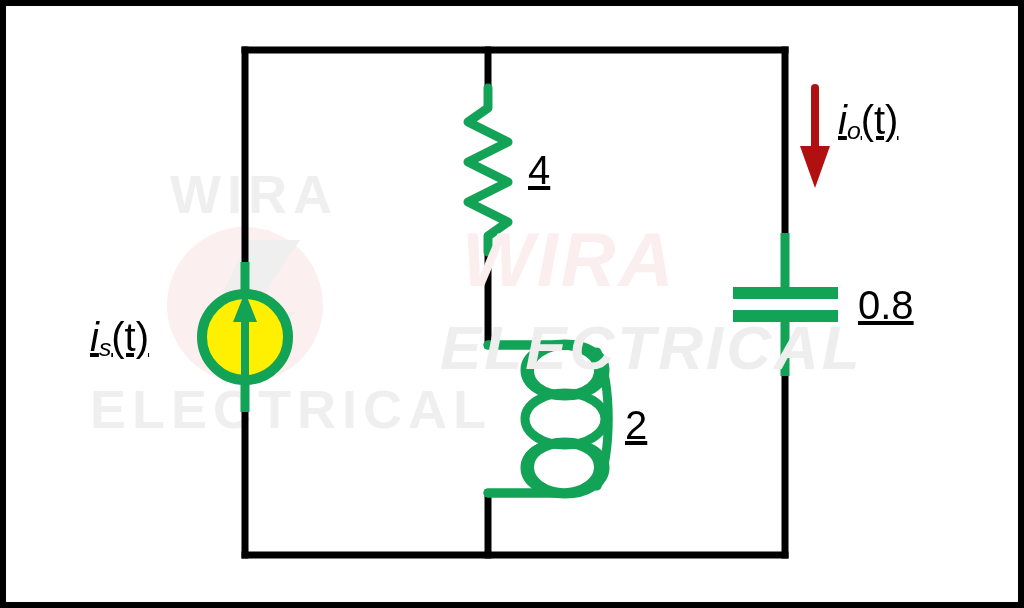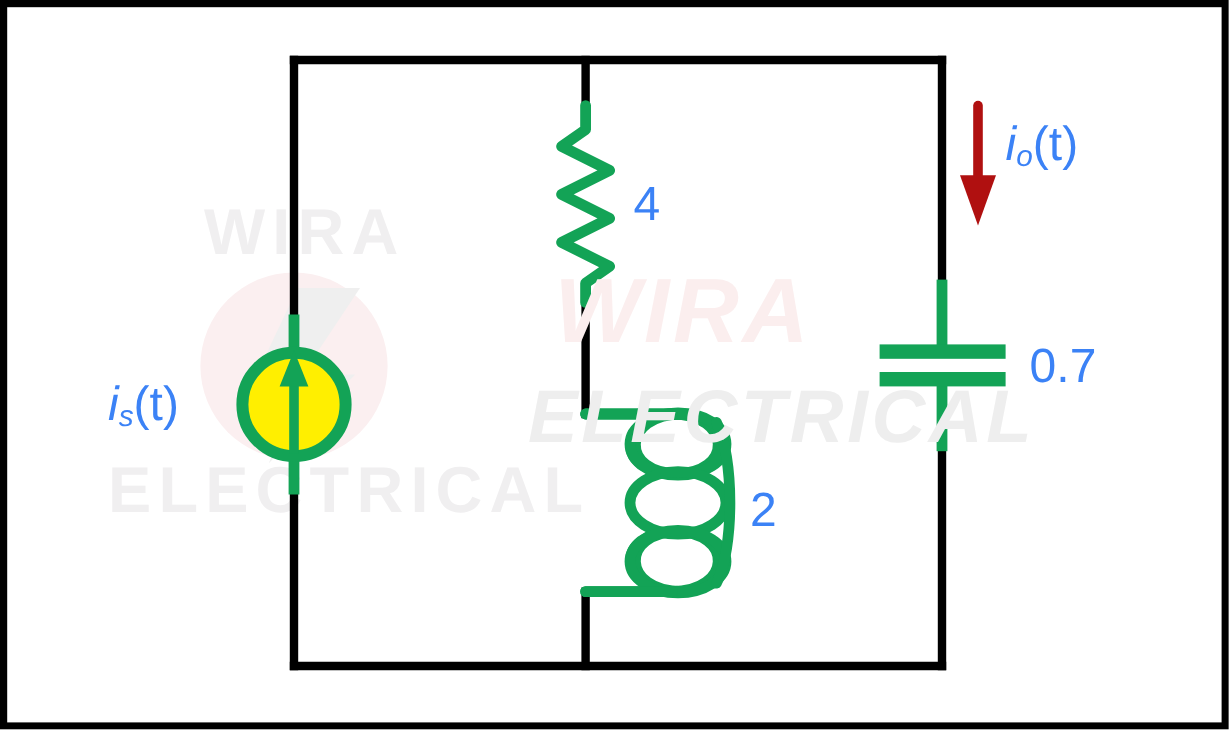--- a/index.html
+++ b/index.html
@@ -23,24 +23,25 @@
   }
   #figure-svg {
     position: absolute;
     left: 0;
     top: 0;
     width: 1024px;
     height: 608px;
   }
   .lbl {
     position: absolute;
-    color: #3b82f6;
+    color: #000000;
     font-family: "Liberation Sans", sans-serif;
     white-space: nowrap;
     line-height: 1;
+    text-decoration: underline;
   }
   .val-lbl {
     font-size: 40px;
     font-weight: 400;
   }
   .cur-lbl {
     font-size: 40px;
     font-weight: 400;
   }
   .cur-lbl i {
@@ -190,15 +191,15 @@
   </div>
 
   <div class="lbl cur-lbl" style="left:838px; top:100px;">
     <i>i</i><sub>o</sub><span>(t)</span>
   </div>
 
   <div class="lbl val-lbl" style="left:528px; top:150px;">4</div>
 
   <div class="lbl val-lbl" style="left:625px; top:405px;">2</div>
 
-  <div class="lbl val-lbl" style="left:858px; top:285px;">0.7</div>
+  <div class="lbl val-lbl" style="left:858px; top:285px;">0.8</div>
 
 </div>
 
 </body></html>

